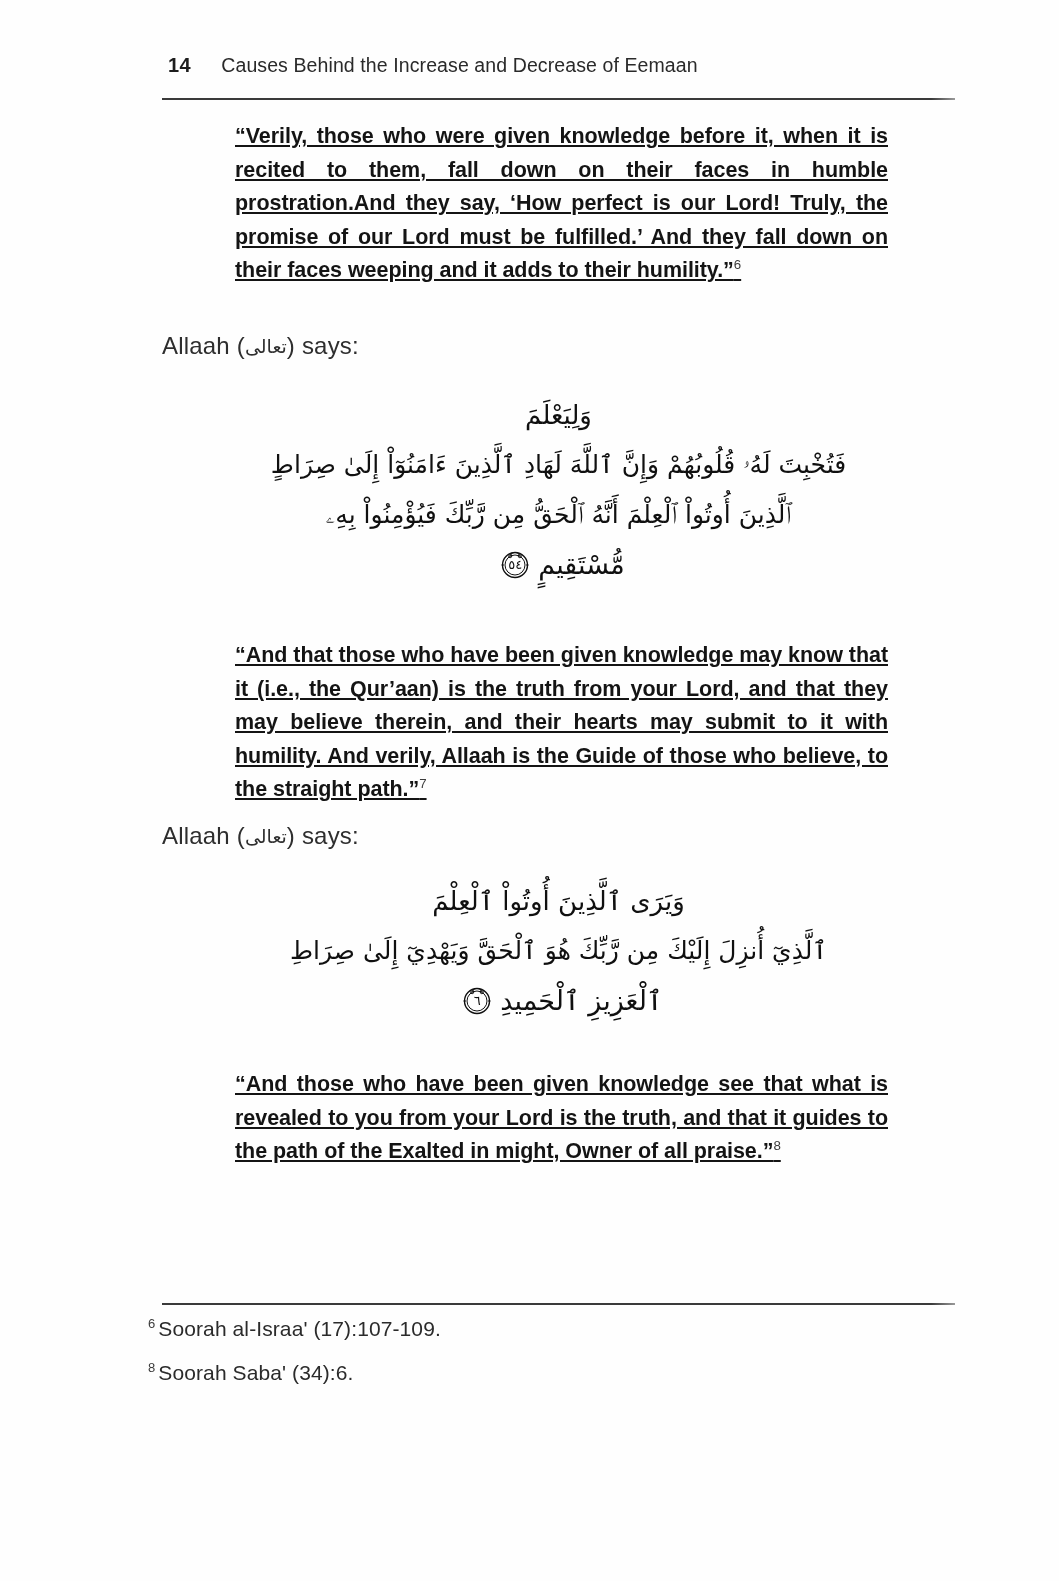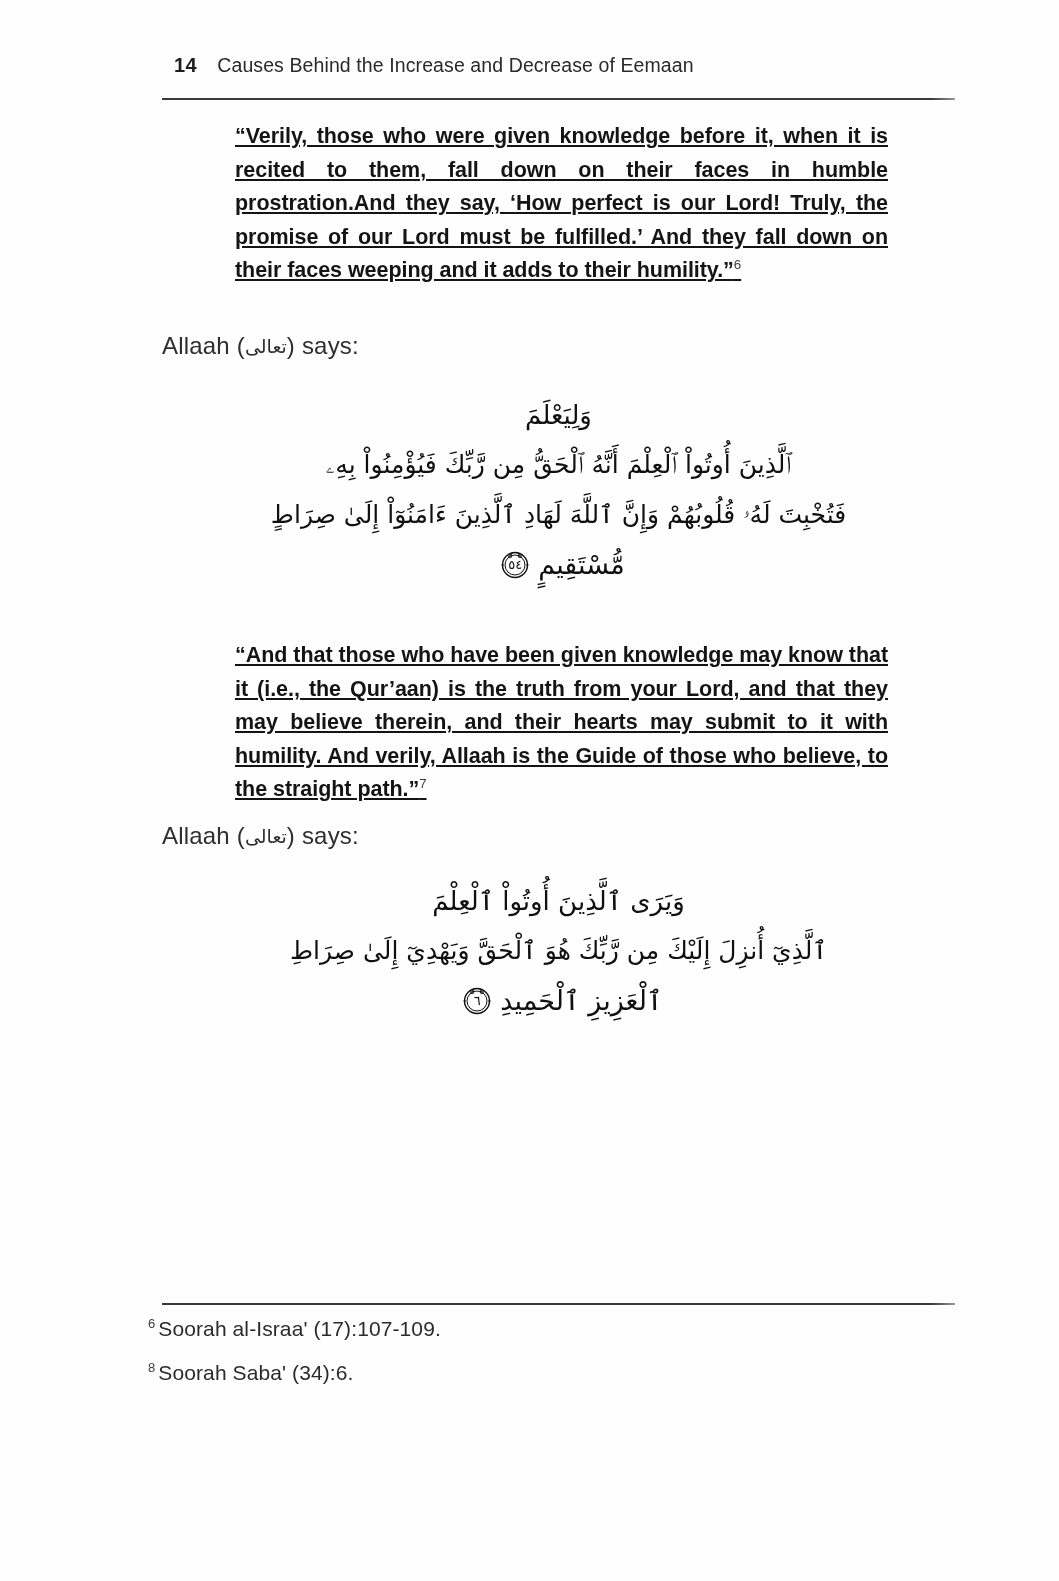--- a/index.html
+++ b/index.html
@@ -18,26 +18,26 @@
 
   .page {
     position: absolute;
     inset: 0;
     background: #fefefe;
   }
 
   
   .header {
     position: absolute;
-    left: 174px;
+    left: 168px;
     top: 54px;
     width: 793px;
     display: flex;
     align-items: baseline;
-    gap: 20px;
+    gap: 30px;
   }
   .header-pageno {
     font-size: 20px;
     font-weight: bold;
     letter-spacing: 0.5px;
     color: #1d1d1d;
   }
   .header-title {
     font-size: 19.5px;
     font-weight: 400;
@@ -196,22 +196,22 @@
     </span>
   </div>
   <div class="rule-top"></div>
 
   <div class="quote" id="quote-1"><span>“Verily, those who were given knowledge before it, when it is recited to them, fall down on their faces in humble prostration.And they say, ‘How perfect is our Lord! Truly, the promise of our Lord must be fulfilled.’ And they fall down on their faces weeping and it adds to their humility.”</span><sup>6</sup></div>
 
   <div class="says-line" id="says-1"><span>Allaah (</span><span class="ar-inline">تعالى</span><span>) says:</span></div>
 
   <div class="ayah-block" id="ayah-1">
     <span class="ayah-line l1">وَلِيَعْلَمَ</span>
+    <span class="ayah-line wide">فَتُخْبِتَ لَهُۥ قُلُوبُهُمْ وَإِنَّ ٱللَّهَ لَهَادِ ٱلَّذِينَ ءَامَنُوٓاْ إِلَىٰ صِرَاطٍ</span>
     <span class="ayah-line wide">ٱلَّذِينَ أُوتُواْ ٱلْعِلْمَ أَنَّهُ ٱلْحَقُّ مِن رَّبِّكَ فَيُؤْمِنُواْ بِهِۦ</span>
-    <span class="ayah-line wide">فَتُخْبِتَ لَهُۥ قُلُوبُهُمْ وَإِنَّ ٱللَّهَ لَهَادِ ٱلَّذِينَ ءَامَنُوٓاْ إِلَىٰ صِرَاطٍ</span>
     <span class="ayah-line"><span>مُّسْتَقِيمٍ</span><span class="ayah-marker"><svg width="34" height="34" viewBox="0 0 34 34">
             <circle cx="17" cy="18" r="12.5" fill="none" stroke="#101010" stroke-width="1.4"></circle>
             <circle cx="17" cy="18" r="10" fill="none" stroke="#101010" stroke-width="1"></circle>
             <path d="M17 5.5 C 13 5.5 12 8 13.5 9.5 M17 5.5 C 21 5.5 22 8 20.5 9.5" fill="none" stroke="#101010" stroke-width="1.2"></path>
             <circle cx="12.2" cy="9.2" r="1.5" fill="none" stroke="#101010" stroke-width="1"></circle>
             <circle cx="21.8" cy="9.2" r="1.5" fill="none" stroke="#101010" stroke-width="1"></circle>
             <path d="M6 18 L3.5 18 M28 18 L30.5 18" stroke="#101010" stroke-width="1"></path>
           </svg><span class="num">٥٤</span></span></span>
   </div>
 
@@ -225,20 +225,21 @@
     <span class="ayah-line"><span>ٱلْعَزِيزِ ٱلْحَمِيدِ</span><span class="ayah-marker"><svg width="34" height="34" viewBox="0 0 34 34">
             <circle cx="17" cy="18" r="12.5" fill="none" stroke="#101010" stroke-width="1.4"></circle>
             <circle cx="17" cy="18" r="10" fill="none" stroke="#101010" stroke-width="1"></circle>
             <path d="M17 5.5 C 13 5.5 12 8 13.5 9.5 M17 5.5 C 21 5.5 22 8 20.5 9.5" fill="none" stroke="#101010" stroke-width="1.2"></path>
             <circle cx="12.2" cy="9.2" r="1.5" fill="none" stroke="#101010" stroke-width="1"></circle>
             <circle cx="21.8" cy="9.2" r="1.5" fill="none" stroke="#101010" stroke-width="1"></circle>
             <path d="M6 18 L3.5 18 M28 18 L30.5 18" stroke="#101010" stroke-width="1"></path>
           </svg><span class="num">٦</span></span></span>
   </div>
 
+  <div class="quote" id="quote-3"><span>“And those who have been given knowledge see that what is revealed to you from your Lord is the truth, and that it guides to the path of the Exalted in might, Owner of all praise.”</span><sup>8</sup></div>
 
   <div class="rule-foot"></div>
   <div class="footnotes">
     <div class="footnote"><sup>6</sup><span>Soorah al-Israa' (17):107-109.</span><span class="uline"></span><span></span></div>
     <div class="footnote"><sup>8</sup><span>Soorah Saba' (34):6.</span><span class="uline"></span><span></span></div>
   </div>
 
 </div>
 
 </body></html>

